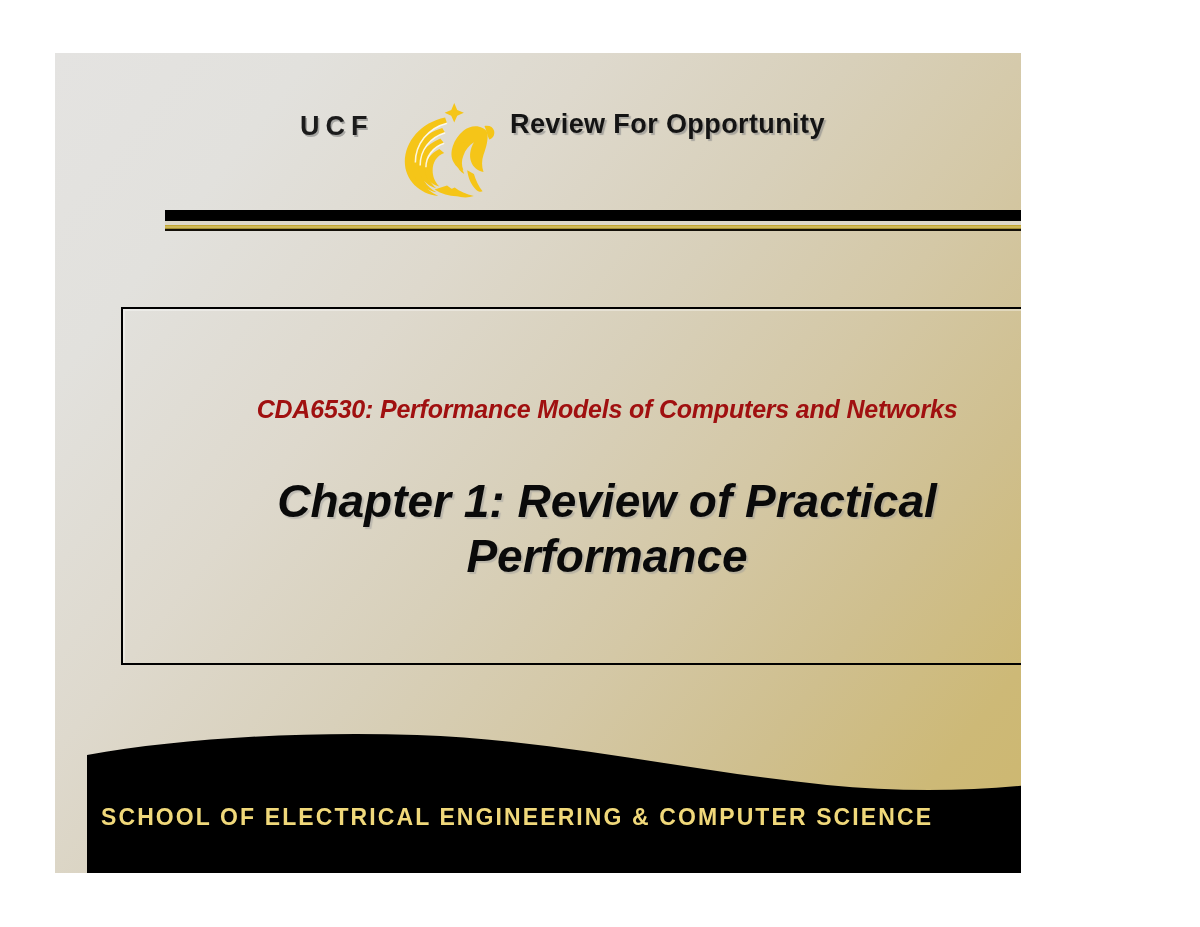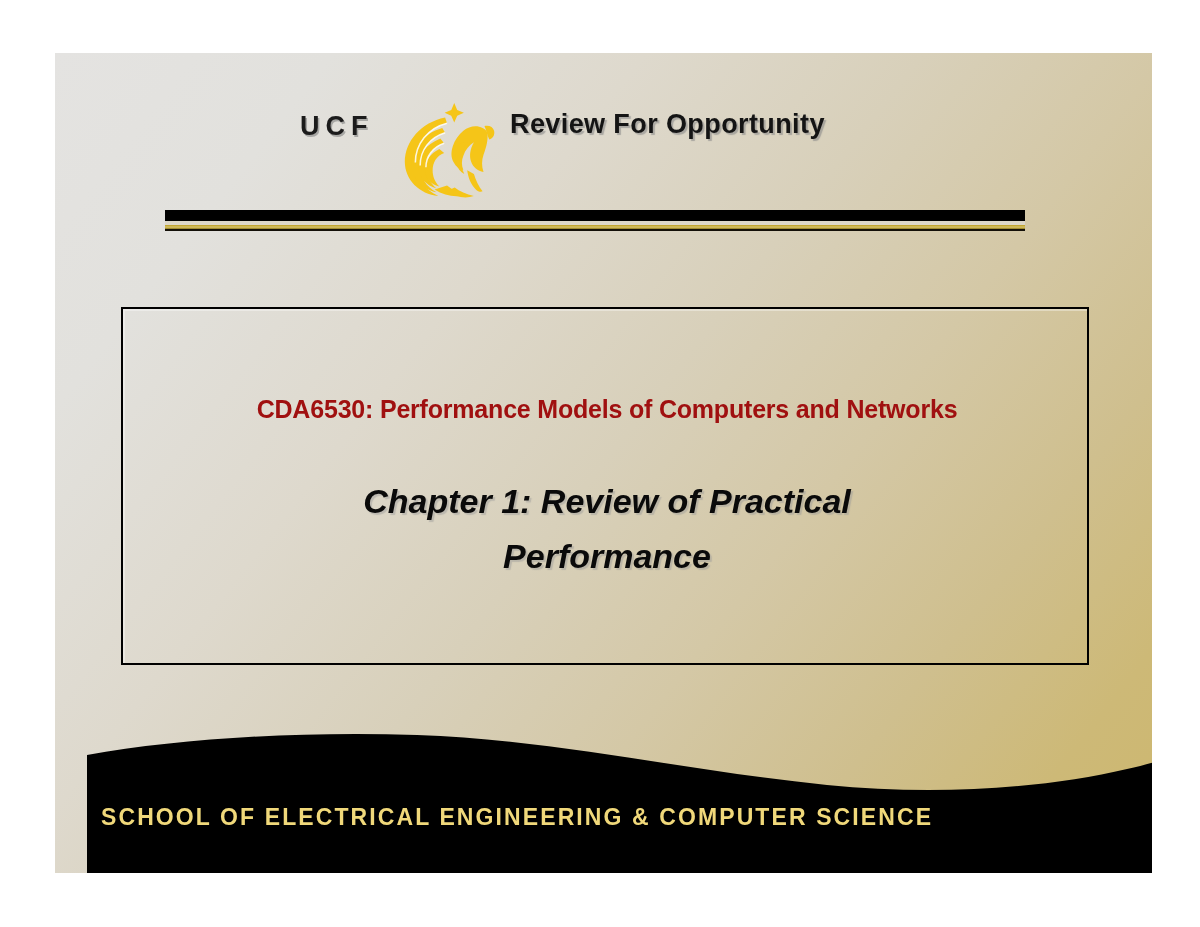--- a/index.html
+++ b/index.html
@@ -20,21 +20,21 @@
     width: 1200px;
     height: 927px;
     background: #ffffff;
   }
 
   
   #slide {
     position: absolute;
     left: 55px;
     top: 53px;
-    width: 1097px;
+    width: 966px;
     height: 820px;
     overflow: hidden;
     background:
       linear-gradient(128deg,
         #e4e3e1 0%,
         #e2e1dd 16%,
         #ded9cd 34%,
         #d8d0ba 50%,
         #d4c8a6 64%,
         #cfbf8e 78%,
@@ -129,32 +129,33 @@
     box-shadow: 2px 2px 0 rgba(255,255,255,.35) inset;
   }
   #course-subtitle {
     position: absolute;
     left: 0;
     top: 86px;
     width: 968px;
     text-align: center;
     font-size: 25px;
     font-weight: bold;
+    font-style: italic;
     color: #a01010;
     font-family: "Liberation Sans Narrow", "Liberation Sans", sans-serif;
     letter-spacing: -0.2px;
     white-space: nowrap;
   }
   #chapter-title {
     position: absolute;
     left: 0;
     top: 165px;
     width: 968px;
     text-align: center;
-    font-size: 34px;
+    font-size: 46px;
     line-height: 55px;
     font-weight: bold;
     font-style: italic;
     color: #0a0a0a;
     font-family: "Liberation Sans Narrow", "Liberation Sans", sans-serif;
     text-shadow: 2px 2px 1px rgba(150,150,150,.45);
   }
 
   
   #footer-wave {

